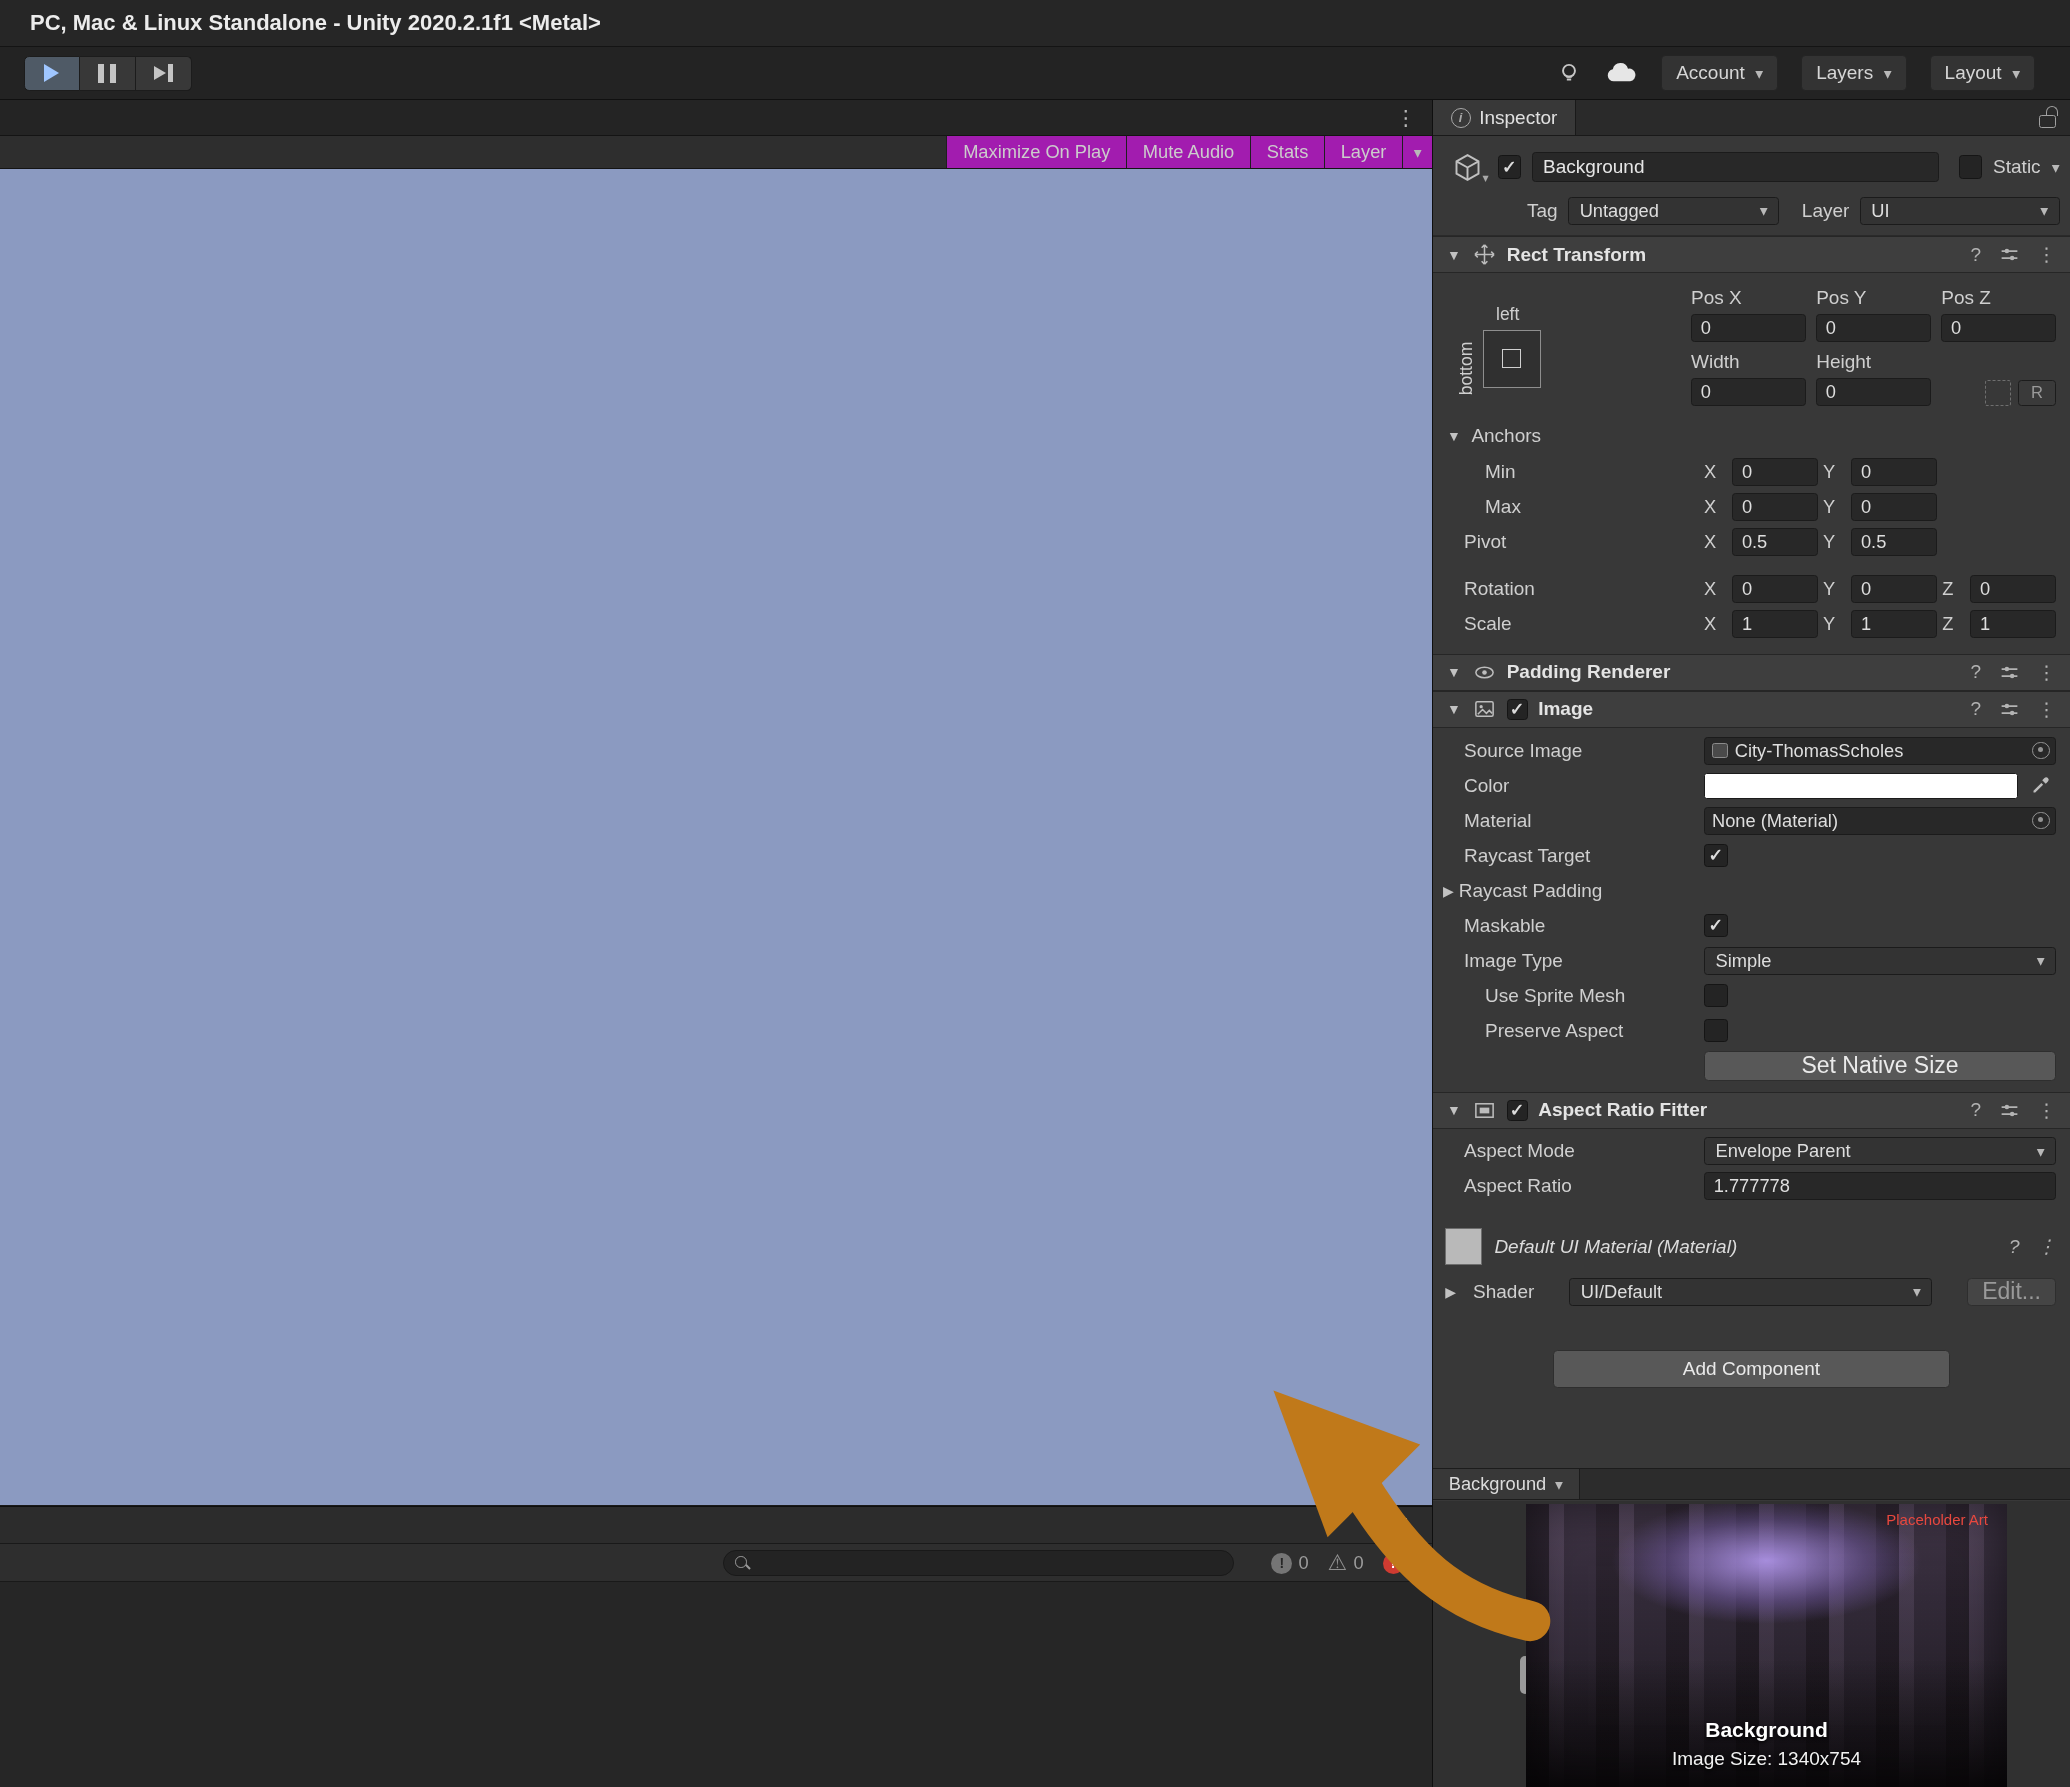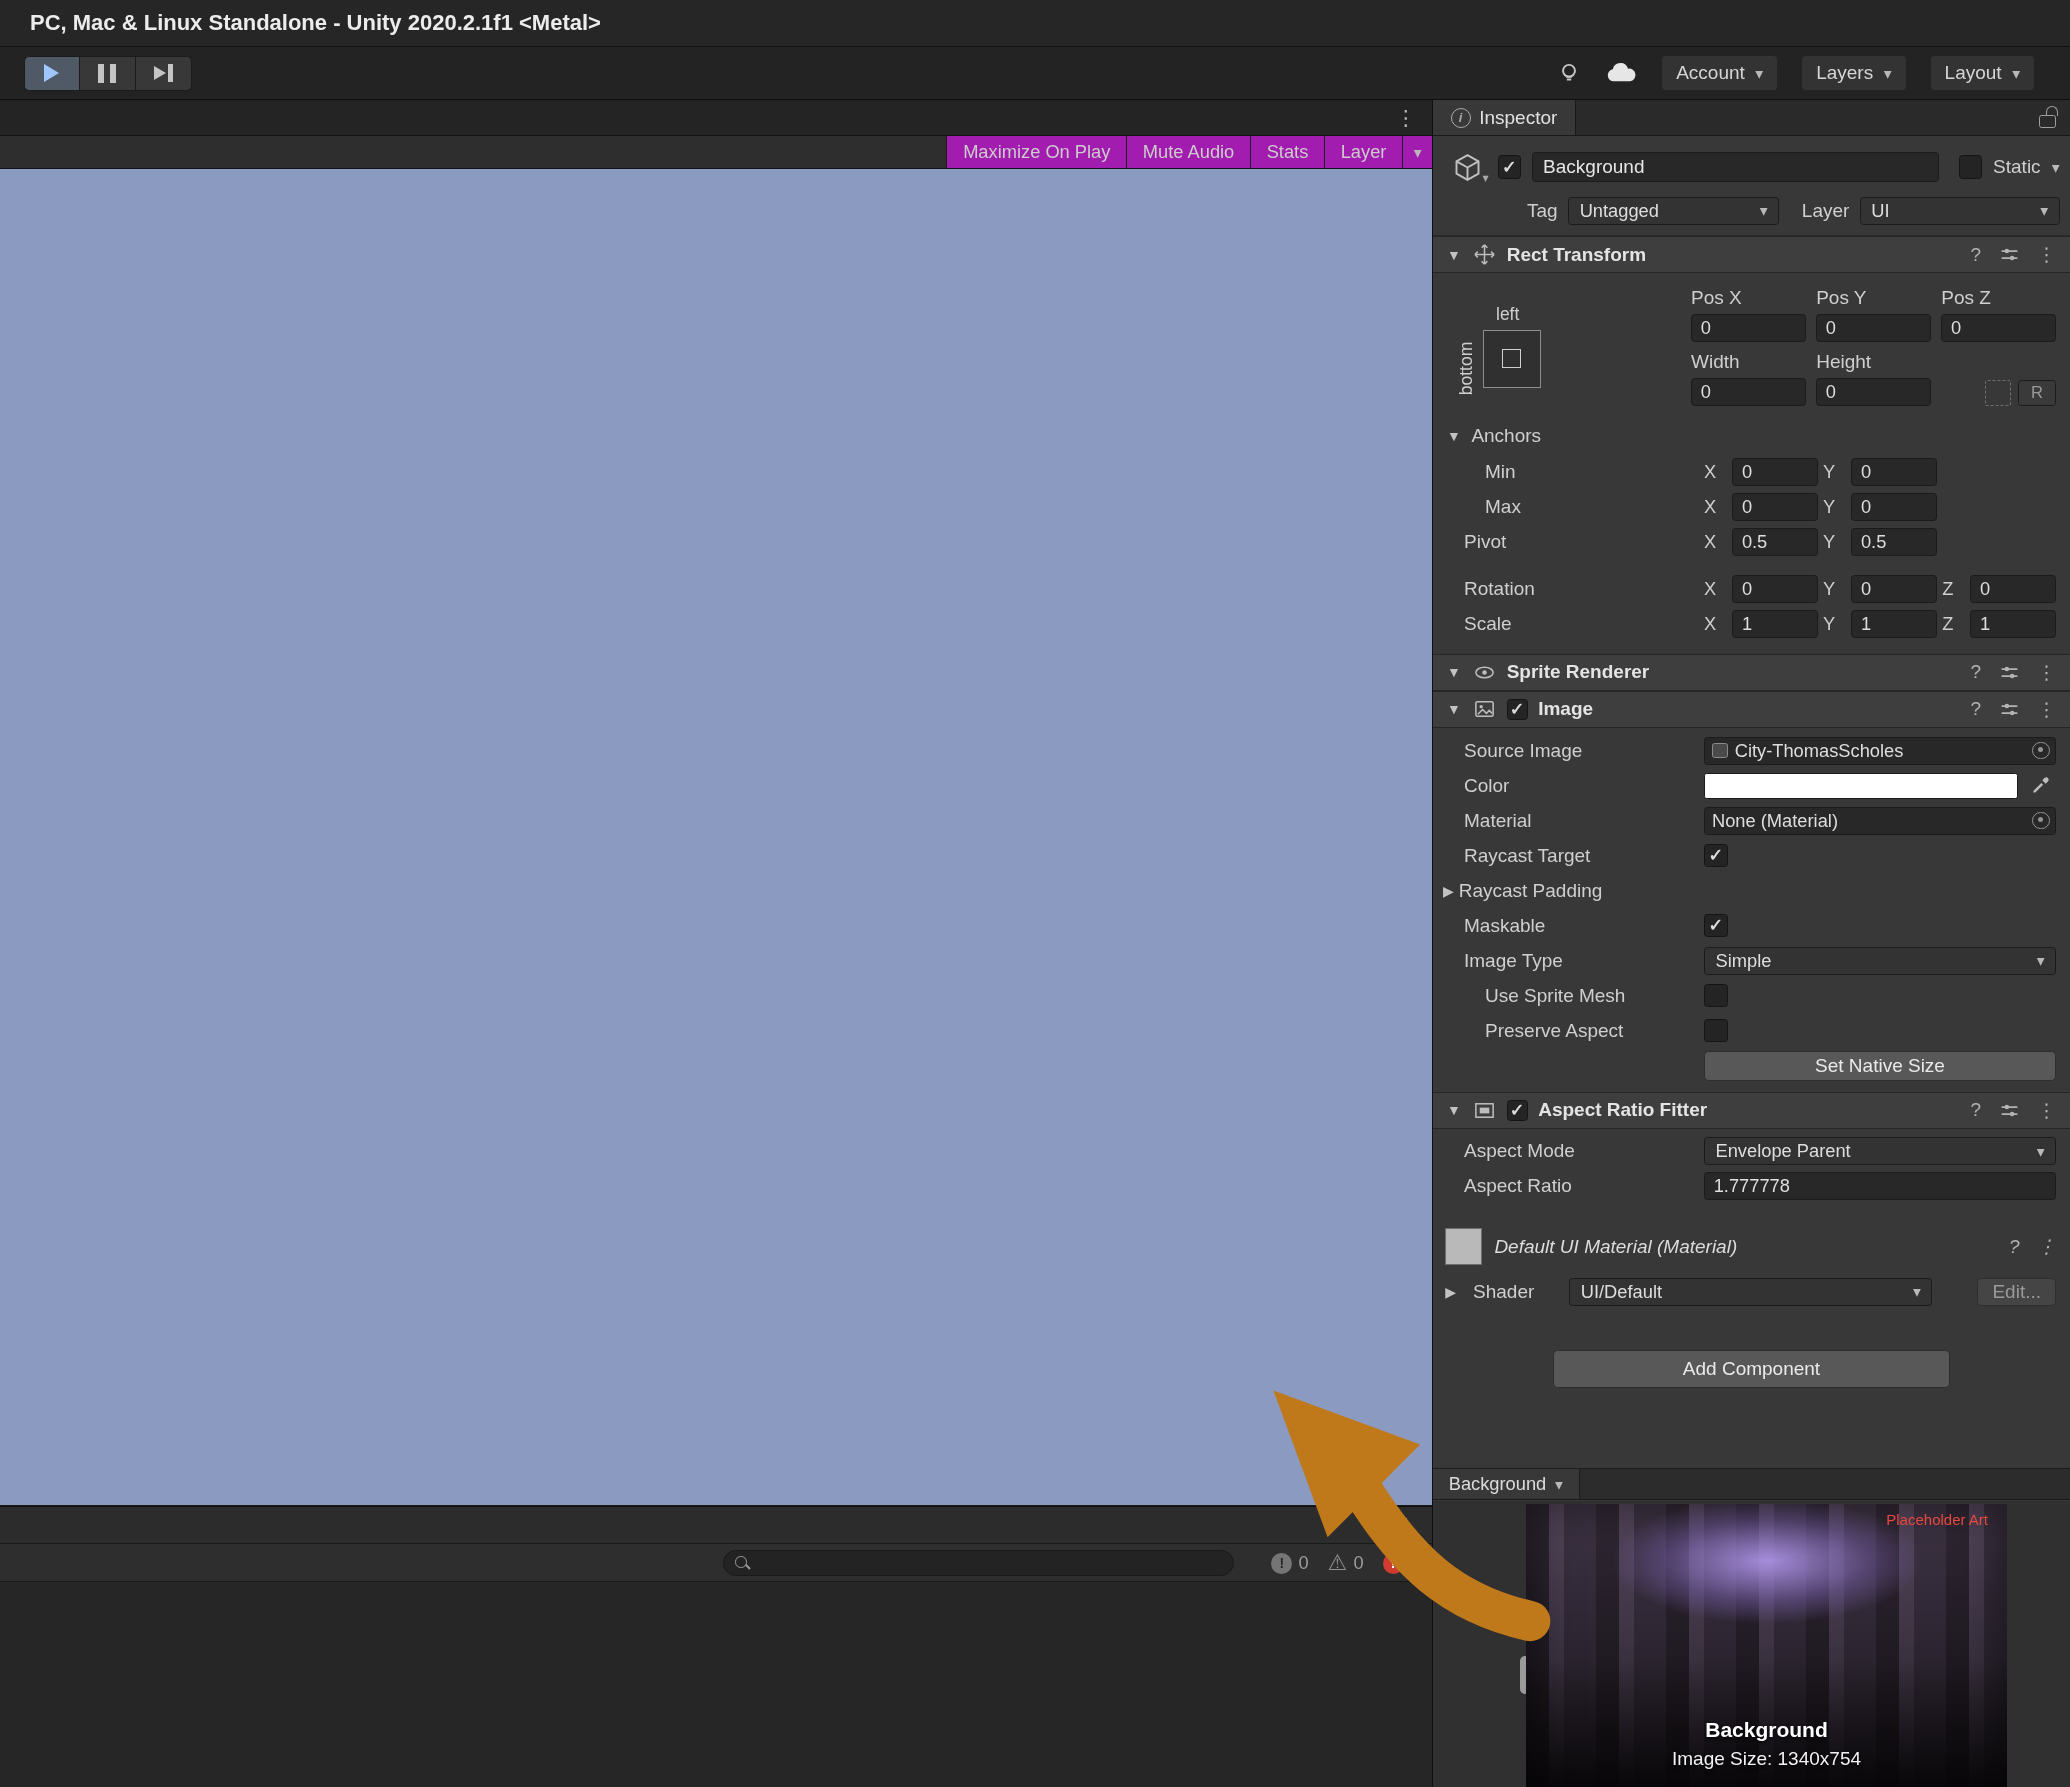--- a/index.html
+++ b/index.html
@@ -104,21 +104,21 @@
   .tfield { height:28px; background:#282828; border:0.9px solid #1b1b1b; border-radius:3.5px;
             color:#dedede; font-size:18.3px; padding:0 8.7px; width:100%; outline:none; }
   .objfield { flex:1; height:28px; background:#282828; border:0.9px solid #1b1b1b; border-radius:3.5px;
               display:flex; align-items:center; gap:7px; padding:0 5.2px 0 7px; font-size:18.3px; color:#dedede; }
   .objfield .grow { flex:1; white-space:nowrap; overflow:hidden; }
   .sprite-chip { width:15.7px; height:15.7px; border:1.7px solid #8b8b8b; border-radius:2.6px; background:#4a4a4a; flex-shrink:0; }
   .picker { width:17.5px; height:17.5px; border:1.7px solid #949494; border-radius:50%; position:relative; flex-shrink:0; }
   .picker::after { content:""; position:absolute; left:4.4px; top:4.4px; width:5.2px; height:5.2px; border-radius:50%; background:#949494; }
   .swatch { flex:1; height:26px; border:0.9px solid #1b1b1b; border-radius:2.6px; }
   .eyedrop { width:31px; height:26px; display:flex; align-items:center; justify-content:center; }
-  .btn { background:#585858; border:0.9px solid #2e2e2e; border-radius:4.4px; color:#eaeaea; font-size:19px;
+  .btn { background:#585858; border:0.9px solid #2e2e2e; border-radius:4.4px; color:#eaeaea; font-size:23px;
          display:flex; align-items:center; justify-content:center; }
   .native-btn { flex:1; height:30px; }
 
   .xyz { flex:1; display:grid; grid-template-columns:23px 1fr 23px 1fr 23px 1fr; gap:5.2px; align-items:center; }
   .axis { font-size:18.3px; color:#cfcfcf; text-align:left; }
 
   .rt-body { position:relative; padding:14px 0 12.2px 0; }
   .anchor-widget { position:absolute; left:19px; top:31px; width:131px; height:122px; }
   .aw-top { position:absolute; left:44px; top:0; font-size:17.5px; color:#cfcfcf; }
   .aw-side { position:absolute; left:-12.2px; top:54px; font-size:17.5px; color:#cfcfcf; transform:rotate(-90deg); }
@@ -438,21 +438,21 @@
   </div>
 
   <div class="comp-header">
     <span class="fold">▼</span>
     <span class="hicon">
       <svg width="23" height="23" viewBox="0 0 24 24">
           <ellipse cx="12" cy="12" rx="9" ry="5.5" fill="none" stroke="#bdbdbd" stroke-width="1.6"></ellipse>
           <circle cx="12" cy="12" r="2.4" fill="#bdbdbd"></circle>
         </svg>
     </span>
-    <span class="comp-title">Sprite Renderer</span>
+    <span class="comp-title">Padding Renderer</span>
     <span class="hdr-icons">
       <span>?</span>
       <span class="hicon">
           <svg width="21" height="21" viewBox="0 0 24 24">
             <path d="M3 8 h18 M3 16 h18" stroke="#b4b4b4" stroke-width="2"></path>
             <circle cx="9" cy="8" r="2.6" fill="#b4b4b4"></circle>
             <circle cx="15" cy="16" r="2.6" fill="#b4b4b4"></circle>
           </svg>
         </span>
       <span>⋮</span>

